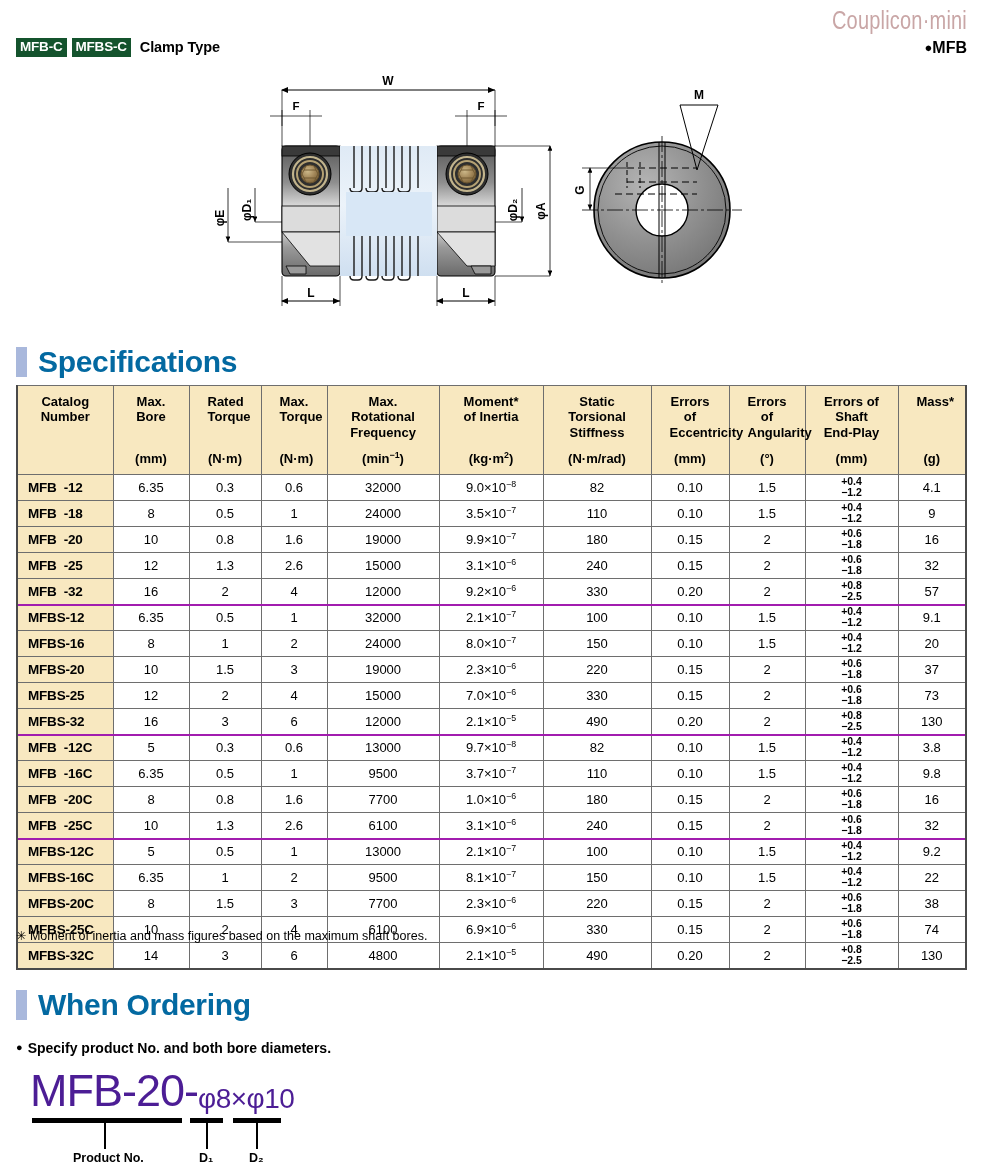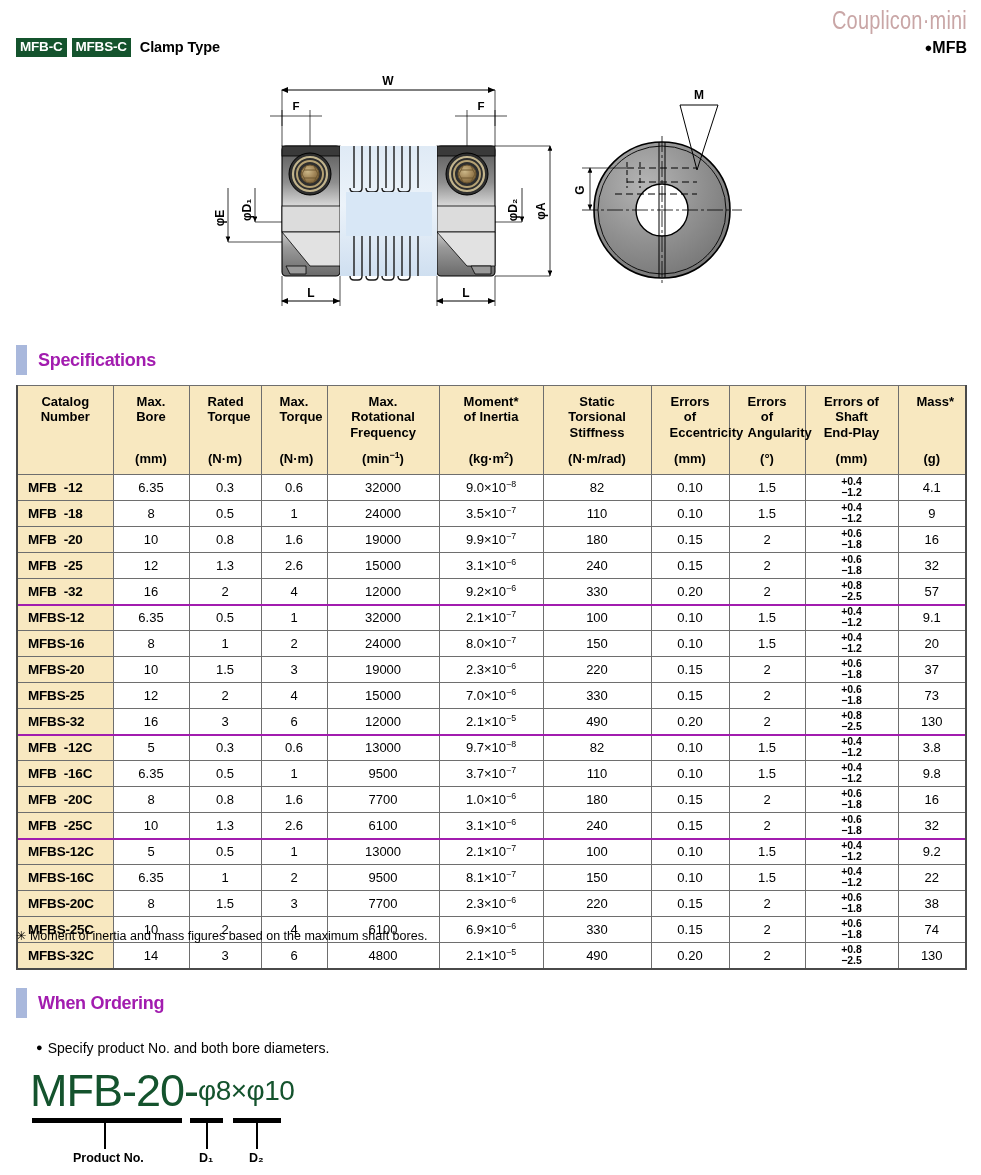--- a/index.html
+++ b/index.html
@@ -81,23 +81,23 @@
     display: flex;
     align-items: center;
   }
   .sec-bar {
     width: 11px;
     height: 30px;
     background: #a9b8dc;
     margin-right: 11px;
   }
   .sec-title {
-    font-size: 18px;
-    font-weight: bold;
-    color: #a21caf;
+    font-size: 30px;
+    font-weight: bold;
+    color: #0369a1;
     letter-spacing: -.3px;
   }
   #sec-specs { top: 345px; left: 16px; }
   #sec-order { top: 988px; left: 16px; }
 
   
   .spec-table {
     position: absolute;
     top: 385px;
     left: 16px;
@@ -166,36 +166,35 @@
     left: 16px;
     font-size: 12.5px;
   }
 
   
   .order-bullet {
     position: absolute;
     top: 1040px;
     left: 16px;
     font-size: 14px;
-    font-weight: normal;
-    margin-left: 20px;
+    font-weight: bold;
   }
   .order-bullet .b { font-size: 11px; vertical-align: 2px; margin-right: 5px; }
 
   .order-code {
     position: absolute;
     top: 1068px;
     left: 30px;
     width: 330px;
     height: 100px;
   }
   .code-line {
     display: flex;
-    align-items: center;
-    color: #14532d;
+    align-items: flex-end;
+    color: #4c1d95;
     line-height: 1;
   }
   .code-main { font-size: 45px; letter-spacing: -1px; }
   .code-sub { font-size: 28px; letter-spacing: -.5px; }
   .code-rule {
     position: absolute;
     height: 5px;
     background: #000;
   }
   .code-tick {

